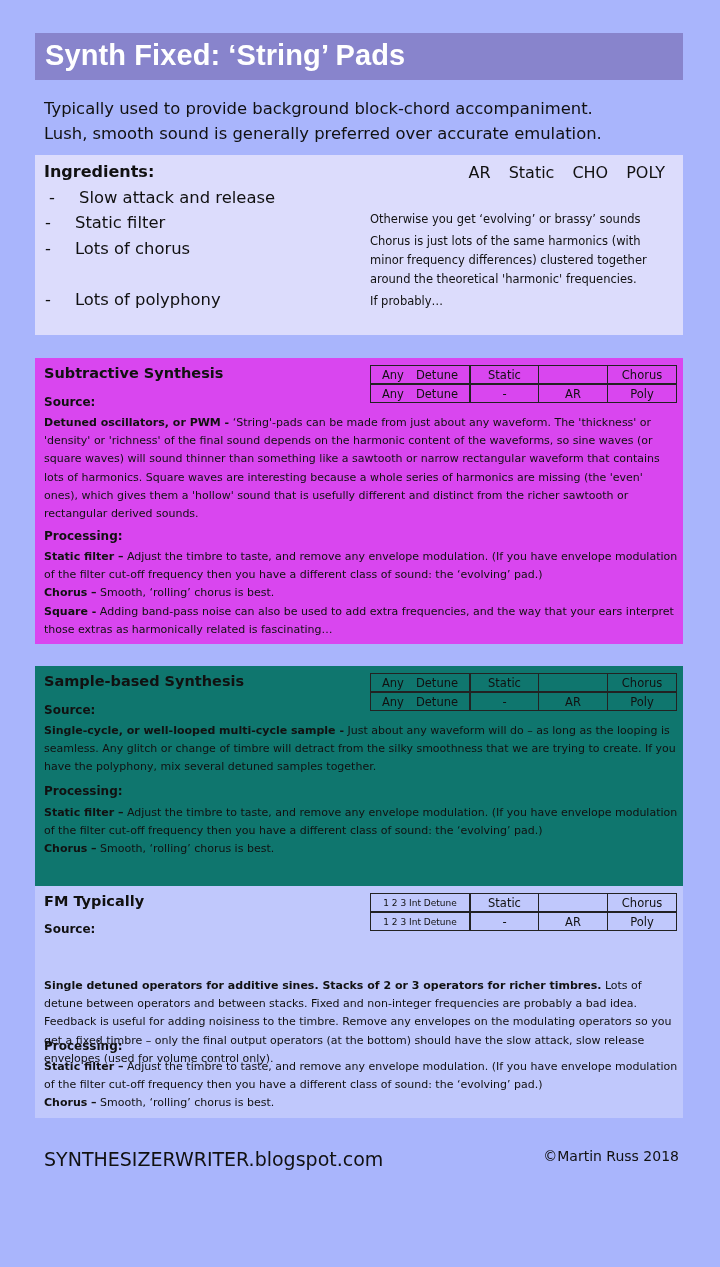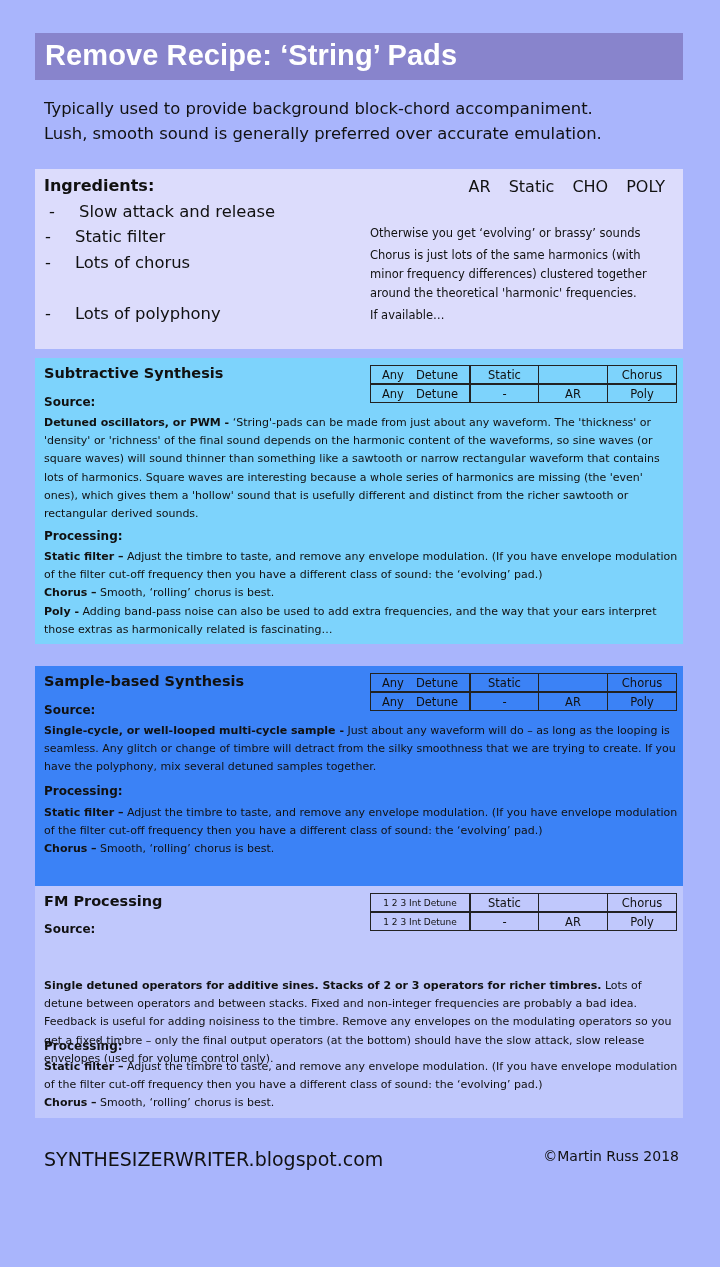--- a/index.html
+++ b/index.html
@@ -21,23 +21,23 @@
     font-weight: bold; font-size: 29px; color: #fff; letter-spacing: 0.1px;
   }
   .intro {
     position: absolute; left: 44px; top: 96px; width: 640px;
     font-family: "DejaVu Sans", sans-serif; font-size: 16.4px; line-height: 25px;
     color: #111;
   }
   .intro p { margin: 0; white-space: nowrap; }
 
   .box { position: absolute; left: 35px; width: 648px; }
-  .ingredients { top: 169px; height: 180px; background: #dcdcfc; }
-  .sub { top: 358px; height: 286px; background: #7dd3fc; }
-  .sample { top: 666px; height: 249px; background: #3b82f6; }
+  .ingredients { top: 155px; height: 180px; background: #dcdcfc; }
+  .sub { top: 358px; height: 286px; background: #d946ef; }
+  .sample { top: 666px; height: 249px; background: #0f766e; }
   .fm { top: 886px; height: 232px; background: #c0c8fc; }
 
   .ing-title {
     position: absolute; left: 9px; top: 7px;
     font-family: "DejaVu Sans", sans-serif; font-weight: bold; font-size: 16px; color: #111;
   }
   .ing-tags {
     position: absolute; right: 18px; top: 8px;
     font-family: "DejaVu Sans", sans-serif; font-size: 16px;
     display: flex; gap: 18px;
@@ -95,21 +95,21 @@
   }
   .footer-right {
     position: absolute; right: 41px; top: 1148px;
     font-family: "DejaVu Sans", sans-serif; font-size: 14px;
   }
 </style>
 </head>
 <body>
 
 <div class="title-bar">
-  <h1>Remove Recipe: ‘String’ Pads</h1>
+  <h1>Synth Fixed: ‘String’ Pads</h1>
 </div>
 
 <div class="intro">
   <p>Typically used to provide background block-chord accompaniment.</p>
   <p>Lush, smooth sound is generally preferred over accurate emulation.</p>
 </div>
 
 <div class="box ingredients">
   <div class="ing-title">Ingredients:</div>
   <div class="ing-tags">
@@ -127,21 +127,21 @@
   </div>
   <div class="ing-item" style="top:84px;">
     <span class="dash">-</span><span>Lots of chorus</span>
   </div>
   <div class="ing-item" style="top:135px;">
     <span class="dash">-</span><span>Lots of polyphony</span>
   </div>
 
   <div class="ing-note" style="top:55px;">Otherwise you get ‘evolving’ or brassy’ sounds</div>
   <div class="ing-note" style="top:77px; width:295px;">Chorus is just lots of the same harmonics (with minor frequency differences) clustered together around the theoretical 'harmonic' frequencies.</div>
-  <div class="ing-note" style="top:137px;">If available…</div>
+  <div class="ing-note" style="top:137px;">If probably…</div>
 </div>
 
 <div class="box sub">
   <div class="sec-title">Subtractive Synthesis</div>
   <table class="params">
     <tbody>
         <tr>
       <td class="c0"><span class="any">Any</span><span>Detune</span></td>
       <td class="c1">Static</td>
       <td class="c2"></td>
@@ -156,21 +156,21 @@
   </tbody>
     </table>
   <div class="sec-label" style="top:37px;">Source:</div>
   <div class="sec-body" style="top:56px;">
     <p><b>Detuned oscillators, or PWM -</b><span> ‘String'-pads can be made from just about any waveform. The 'thickness' or 'density' or 'richness' of the final sound depends on the harmonic content of the waveforms, so sine waves (or square waves) will sound thinner than something like a sawtooth or narrow rectangular waveform that contains lots of harmonics. Square waves are interesting because a whole series of harmonics are missing (the 'even' ones), which gives them a 'hollow' sound that is usefully different and distinct from the richer sawtooth or rectangular derived sounds.</span></p>
   </div>
   <div class="sec-label" style="top:171px;">Processing:</div>
   <div class="sec-body" style="top:190px;">
     <p><b>Static filter –</b><span> Adjust the timbre to taste, and remove any envelope modulation. (If you have envelope modulation of the filter cut-off frequency then you have a different class of sound: the ‘evolving’ pad.)</span></p>
     <p><b>Chorus –</b><span> Smooth, ‘rolling’ chorus is best.</span></p>
-    <p><b>Poly -</b><span> Adding band-pass noise can also be used to add extra frequencies, and the way that your ears interpret those extras as harmonically related is fascinating…</span></p>
+    <p><b>Square -</b><span> Adding band-pass noise can also be used to add extra frequencies, and the way that your ears interpret those extras as harmonically related is fascinating…</span></p>
   </div>
 </div>
 
 <div class="box sample">
   <div class="sec-title">Sample-based Synthesis</div>
   <table class="params">
     <tbody>
         <tr>
       <td class="c0"><span class="any">Any</span><span>Detune</span></td>
       <td class="c1">Static</td>
@@ -190,21 +190,21 @@
     <p><b>Single-cycle, or well-looped multi-cycle sample -</b><span> Just about any waveform will do – as long as the looping is seamless. Any glitch or change of timbre will detract from the silky smoothness that we are trying to create. If you have the polyphony, mix several detuned samples together.</span></p>
   </div>
   <div class="sec-label" style="top:118px;">Processing:</div>
   <div class="sec-body" style="top:138px;">
     <p><b>Static filter –</b><span> Adjust the timbre to taste, and remove any envelope modulation. (If you have envelope modulation of the filter cut-off frequency then you have a different class of sound: the ‘evolving’ pad.)</span></p>
     <p><b>Chorus –</b><span> Smooth, ‘rolling’ chorus is best.</span></p>
   </div>
 </div>
 
 <div class="box fm">
-  <div class="sec-title">FM Processing</div>
+  <div class="sec-title">FM Typically</div>
   <table class="params">
     <tbody>
         <tr>
       <td class="c0 small">1 2 3 Int Detune</td>
       <td class="c1">Static</td>
       <td class="c2"></td>
       <td class="c3">Chorus</td>
     </tr>
     <tr>
       <td class="c0 small">1 2 3 Int Detune</td>

